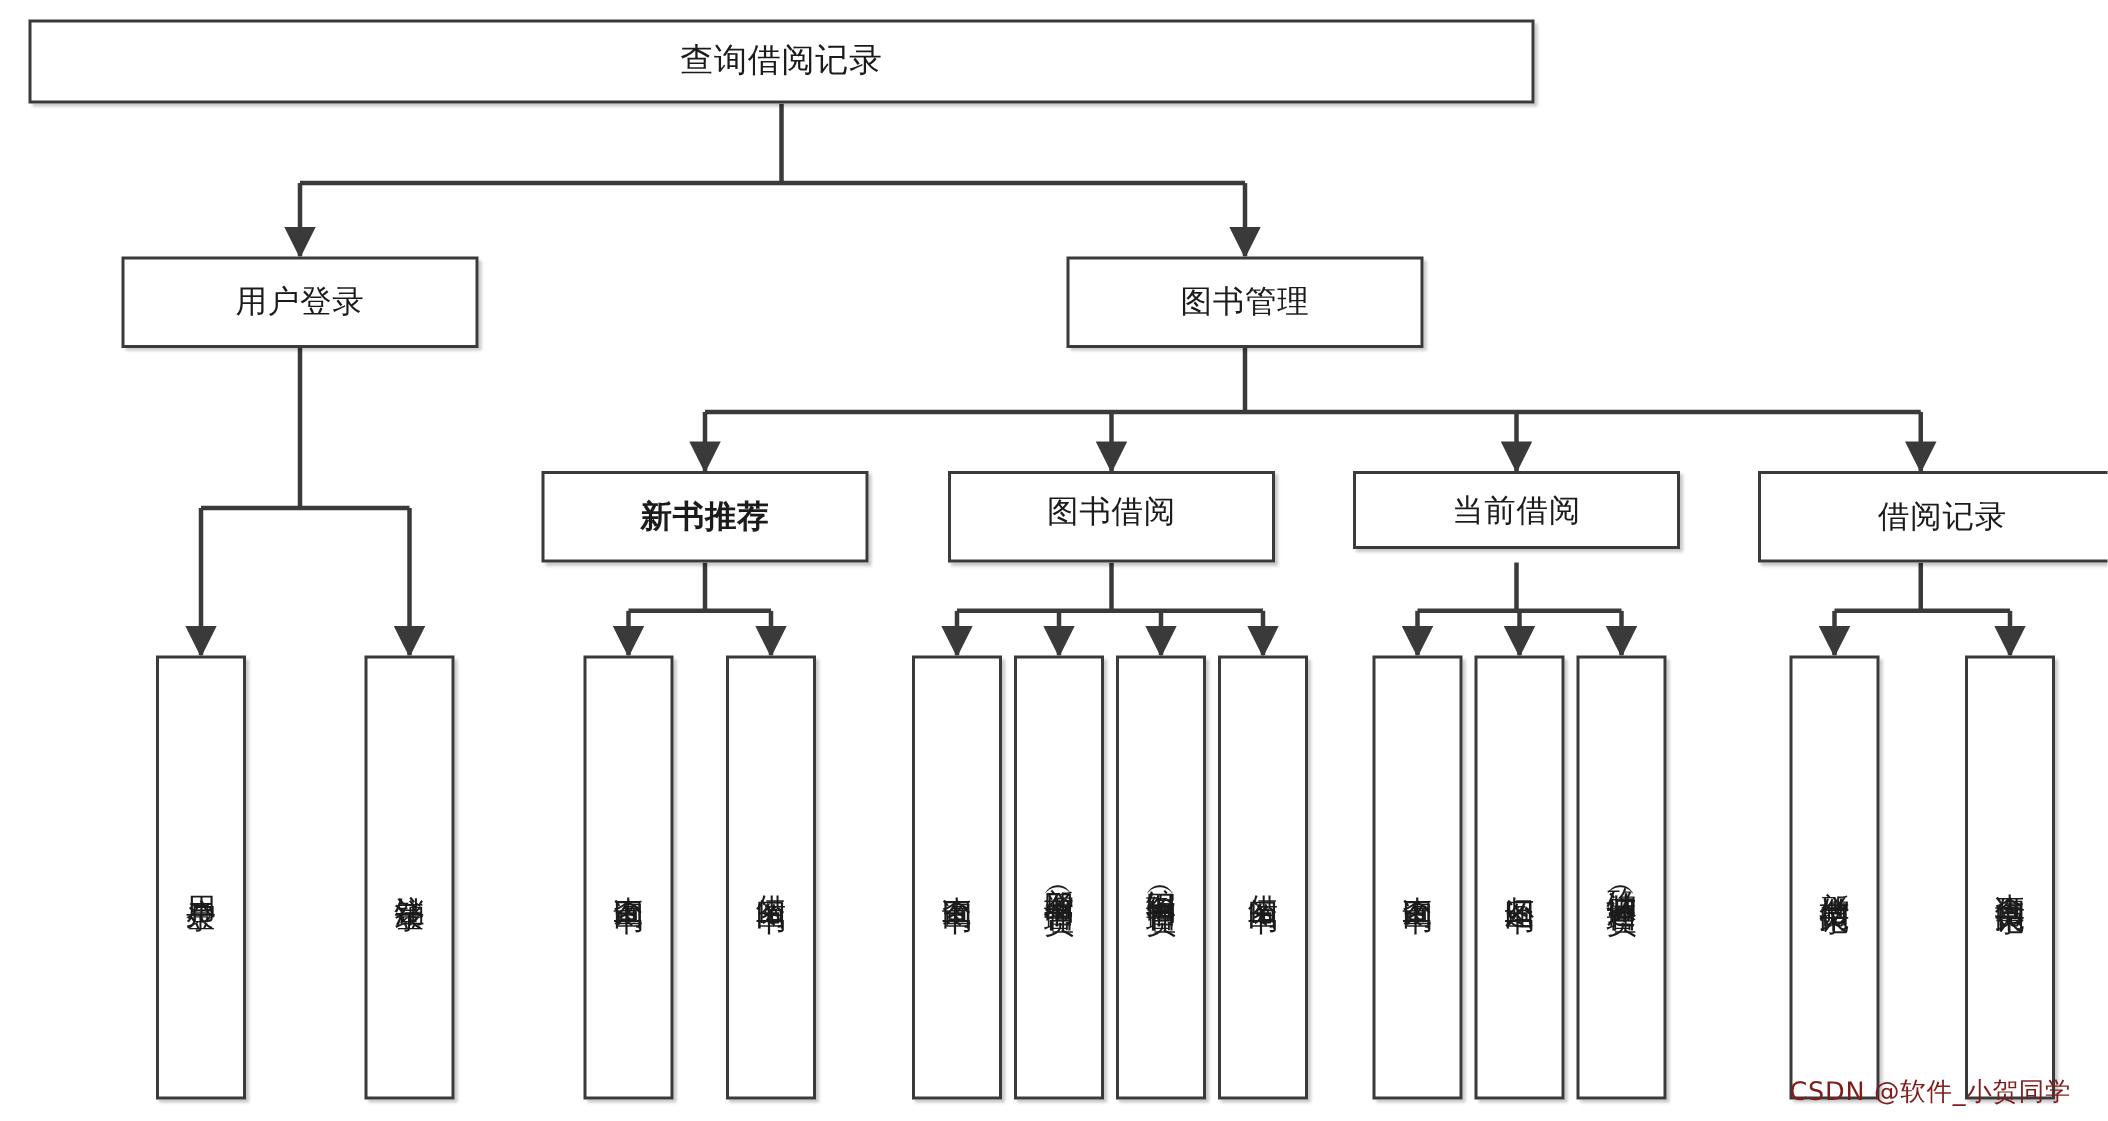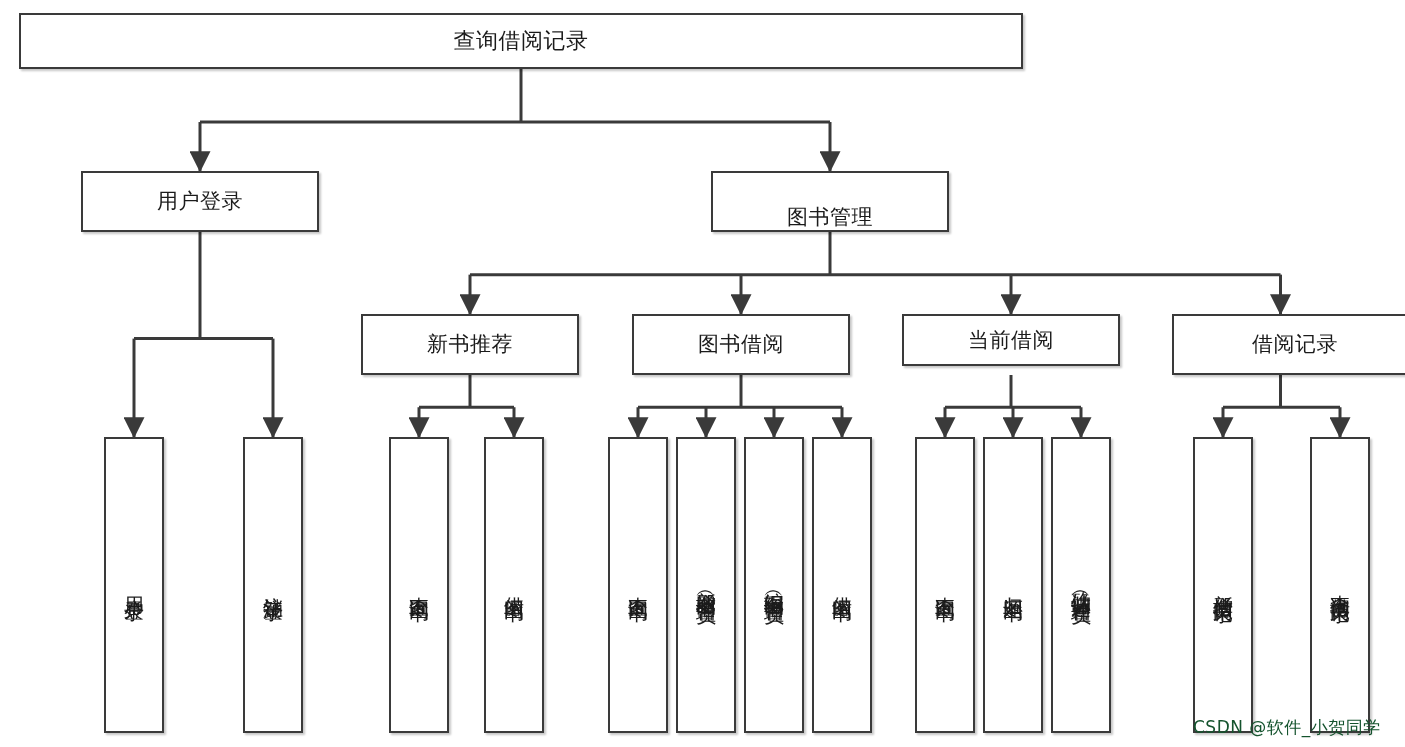--- a/index.html
+++ b/index.html
@@ -44,21 +44,21 @@
   .node-box.vertical .node-label {
     writing-mode: vertical-rl;
     text-orientation: upright;
     line-height: 1.05;
     letter-spacing: 2px;
     font-size: 20px;
   }
   .node-box.root .node-label { font-size: 22px; }
   .watermark {
     position: absolute;
-    color: #14532d;
+    color: #7f1d1d;
     font-size: 17px;
     letter-spacing: 0.5px;
     white-space: nowrap;
     pointer-events: none;
   }
   svg line, svg polygon, svg path { shape-rendering: geometricPrecision; }
 </style>
 </head>
 <body>
 
@@ -105,27 +105,27 @@
     </g>
 </svg>
 
 <div id="nodes-layer">
     <div class="node-box root" style="left: 19px; top: 13px; width: 1004px; height: 56px;">
       <span class="node-label">查询借阅记录</span>
     </div>
     <div class="node-box" style="left: 81px; top: 171px; width: 238px; height: 61px;">
       <span class="node-label">用户登录</span>
     </div>
-    <div class="node-box" style="left: 711px; top: 171px; width: 238px; height: 61px; align-items: flex-end;">
+    <div class="node-box" style="left: 711px; top: 171px; width: 238px; height: 61px;">
       <span class="node-label">图书管理</span>
     </div>
-    <div class="node-box" style="left: 361px; top: 314px; width: 218px; height: 61px;">
+    <div class="node-box" style="left: 361px; top: 314px; width: 218px; height: 61px; font-weight: bold;">
       <span class="node-label">新书推荐</span>
     </div>
-    <div class="node-box" style="left: 632px; top: 314px; width: 218px; height: 61px;">
+    <div class="node-box" style="left: 632px; top: 314px; width: 218px; height: 61px; font-family: Liberation Mono, monospace;">
       <span class="node-label">图书借阅</span>
     </div>
     <div class="node-box" style="left: 902px; top: 314px; width: 218px; height: 52px;">
       <span class="node-label">当前借阅</span>
     </div>
     <div class="node-box" style="left: 1172px; top: 314px; width: 246px; height: 61px;">
       <span class="node-label">借阅记录</span>
     </div>
     <div class="node-box vertical" style="left: 104px; top: 437px; width: 60px; height: 296px;">
       <span class="node-label">用户登录</span>

